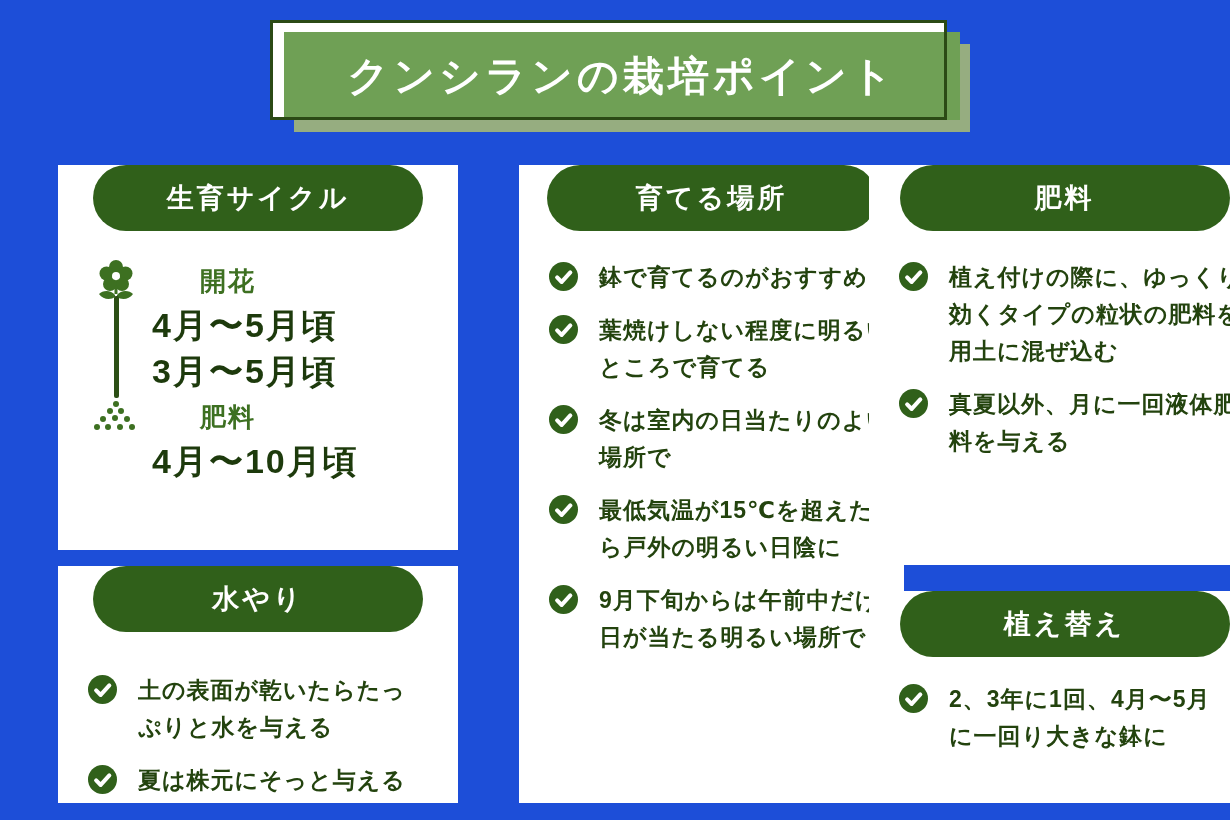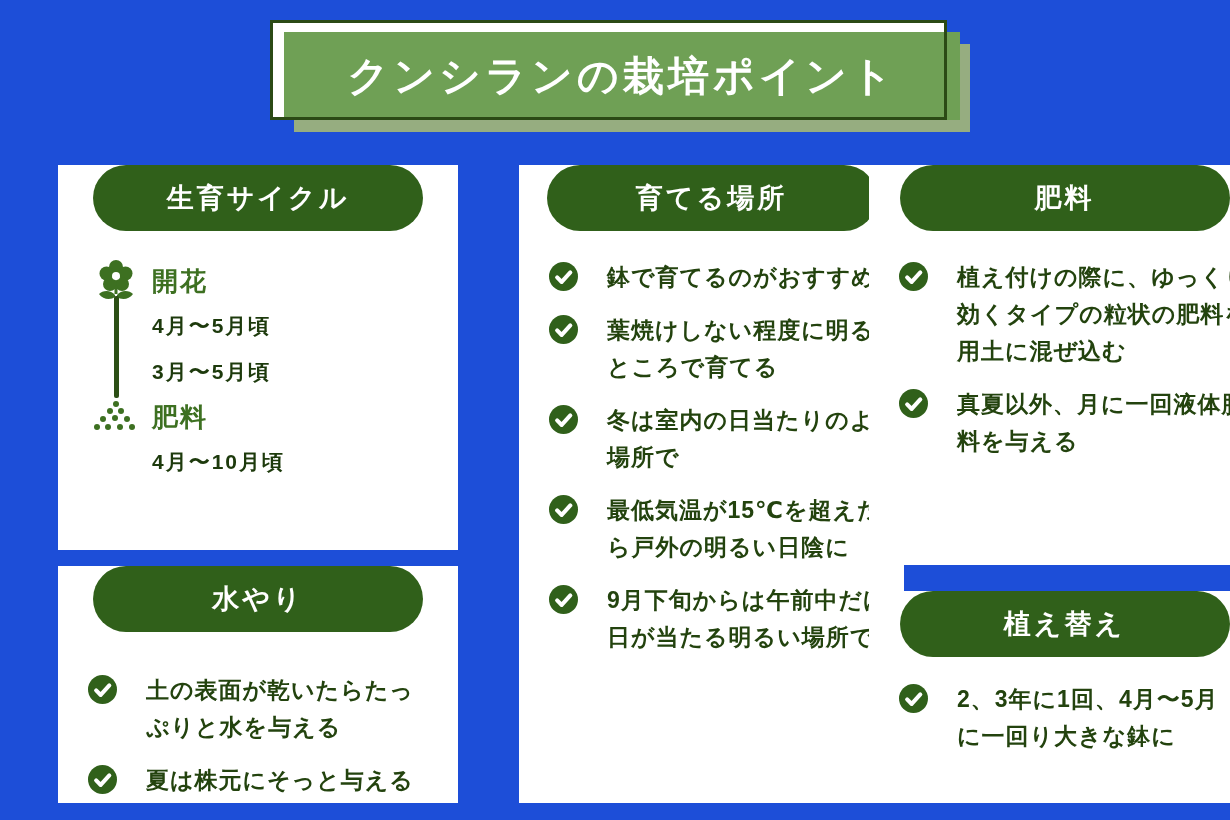--- a/index.html
+++ b/index.html
@@ -38,36 +38,36 @@
     background:#30601a;border-radius:33px;
     display:flex;align-items:center;justify-content:center;
   }
   .card-water .pill{margin-top:10px;}
   .card-repot .pill{margin-top:15px;}
   .pill span{color:#ffffff;font-size:27px;letter-spacing:3px;white-space:nowrap;}
   
   .check-list{margin-top:28px;padding-left:30px;}
   .card-water .check-list{margin-top:40px;}
   .card-repot .check-list{margin-top:24px;}
-  .check-item{display:flex;align-items:flex-start;gap:29px;margin-bottom:16px;}
+  .check-item{display:flex;align-items:flex-start;gap:21px;margin-bottom:16px;}
   .check-icon{width:29px;height:29px;flex:none;margin-top:3px;}
   .check-text{font-size:23px;line-height:37px;color:#23430e;letter-spacing:1px;}
   .card-place .check-text{width:292px;}
   .card-water .check-text{width:290px;}
   .card-fert .check-text{width:302px;}
   .card-repot .check-text{width:280px;}
   
   .cycle{margin-top:28px;padding-left:28px;}
   .cycle-row{display:flex;align-items:center;}
-  .cycle-row.head{height:44px;}
+  .cycle-row.head{height:44px;gap:48px;}
   .cycle-row.period{height:46px;}
   .cycle-icon-col{width:60px;flex:none;display:flex;justify-content:center;align-items:center;height:100%;}
   .vline{width:5px;height:calc(100% + 10px);margin-top:-5px;background:#2c4f15;border-radius:2px;}
   .cycle-label{font-size:26px;color:#3d7021;letter-spacing:2px;margin-left:6px;white-space:nowrap;}
-  .cycle-period{font-size:21px;color:#1d3a0c;letter-spacing:2px;margin-left:6px;white-space:nowrap;}
+  .cycle-period{font-size:34px;color:#1d3a0c;letter-spacing:2px;margin-left:6px;white-space:nowrap;}
   svg{display:block;}
 </style>
 </head>
 <body>
 
 <div class="page">
 
   <div class="title-white"></div>
   <div class="title-shadow"></div>
   <div class="title-green">

